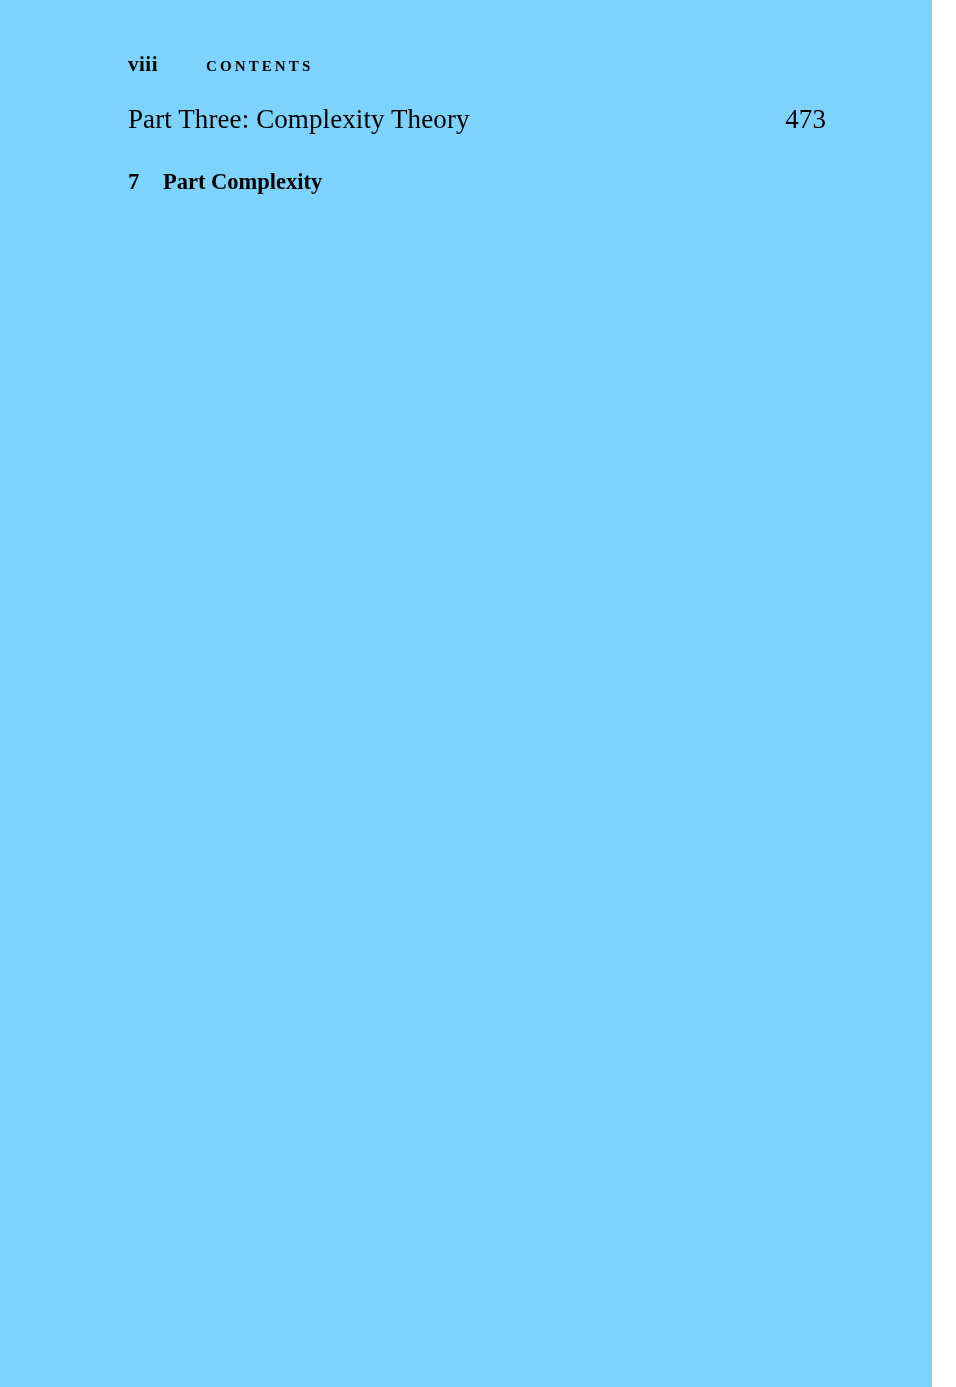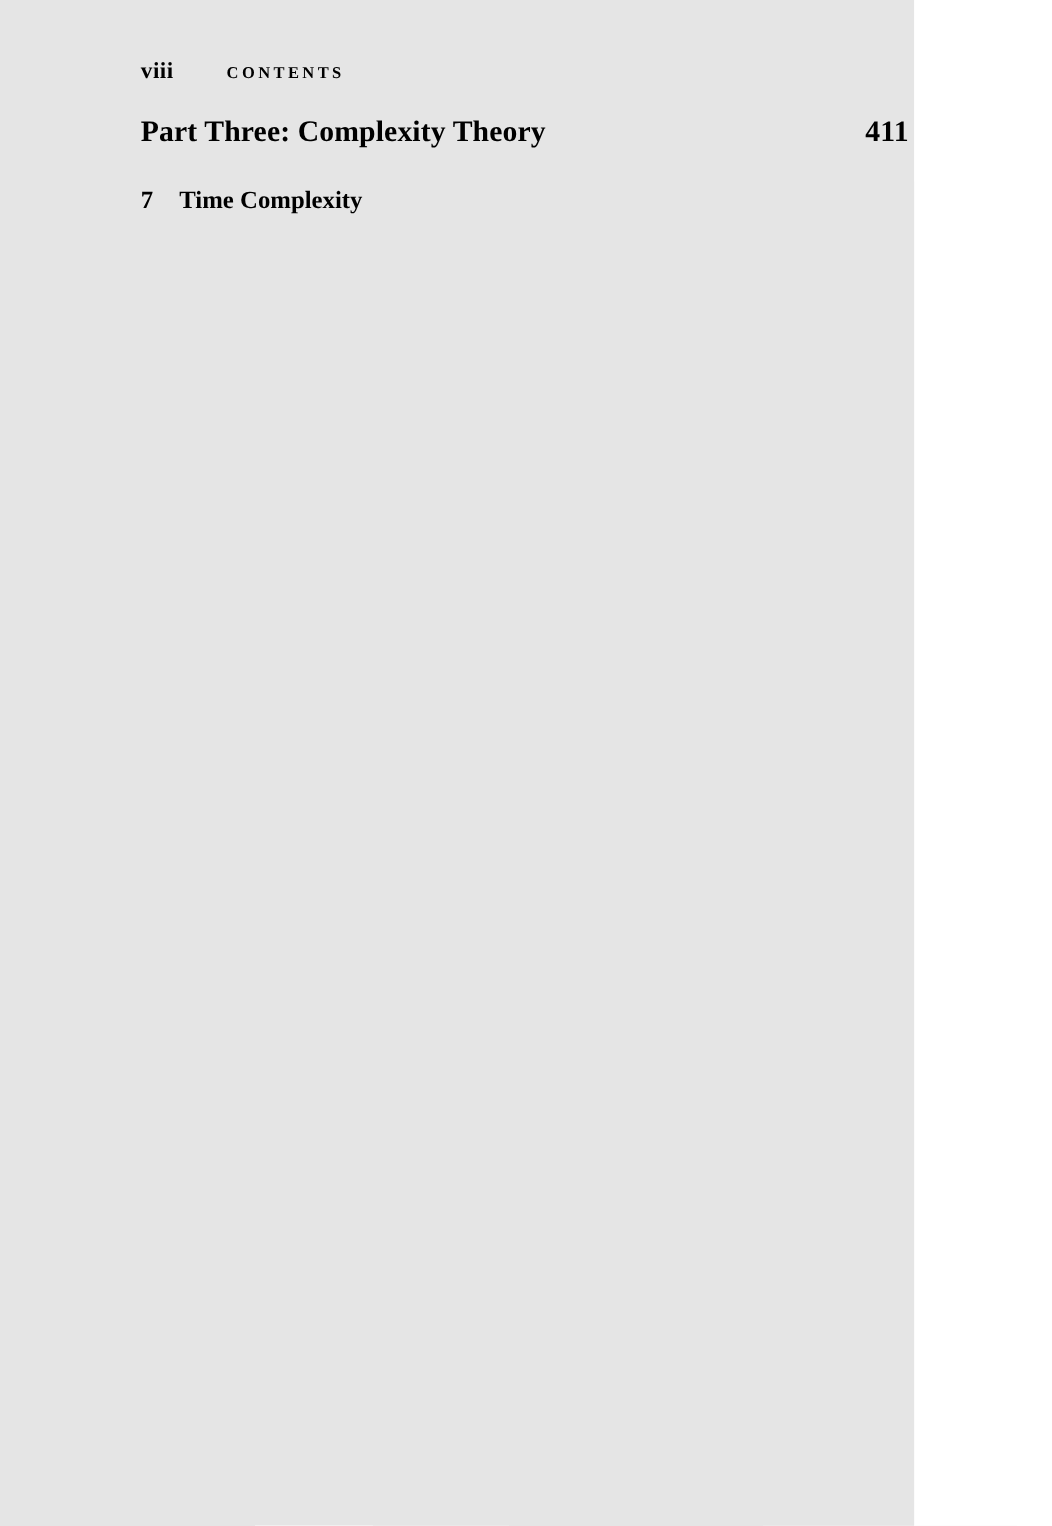--- a/index.html
+++ b/index.html
@@ -2,23 +2,23 @@
 <html><head>
 <meta charset="utf-8">
 <style>
   html, body {
     margin: 0;
     padding: 0;
     background: #ffffff;
   }
   .page {
     position: relative;
-    width: 831px;
+    width: 932px;
     height: 1387px;
-    background: #e5e5e5;
+    background: #7dd3fc;
     color: #000000;
     font-family: "Liberation Serif", "DejaVu Serif", serif;
     overflow: hidden;
     box-sizing: border-box;
   }
 
   
   .runhead {
     position: absolute;
     left: 128px;
@@ -43,21 +43,21 @@
     position: absolute;
     left: 128px;
     top: 104px;
     width: 698px;
   }
 
   
   .part-row {
     display: flex;
     align-items: flex-start;
-    font-weight: bold;
+    font-weight: normal;
     font-size: 27px;
     margin-bottom: 22px;
     letter-spacing: 0.1px;
   }
   .part-title { flex: 0 0 auto; }
   .part-fill  { flex: 1 1 auto; }
   .part-page  { flex: 0 0 auto; text-align: right; }
 
   
   .row {
@@ -113,26 +113,26 @@
   <div class="runhead">
     <span class="runhead-folio">viii</span>
     <span class="runhead-title">CONTENTS</span>
   </div>
 
   <div class="toc">
 
     <div class="part-row">
       <span class="part-title">Part Three: Complexity Theory</span>
       <span class="part-fill"></span>
-      <span class="part-page">411</span>
+      <span class="part-page">473</span>
     </div>
 
     <div id="entries">
         <div class="row chapter">
           <span class="num">7</span>
-          <span class="label">Time Complexity</span>
+          <span class="label">Part Complexity</span>
           <span class="leader"></span>
           <span class="page">275</span>
         </div>
       </div>
 
   </div>
 </div>
 
 </body></html>

